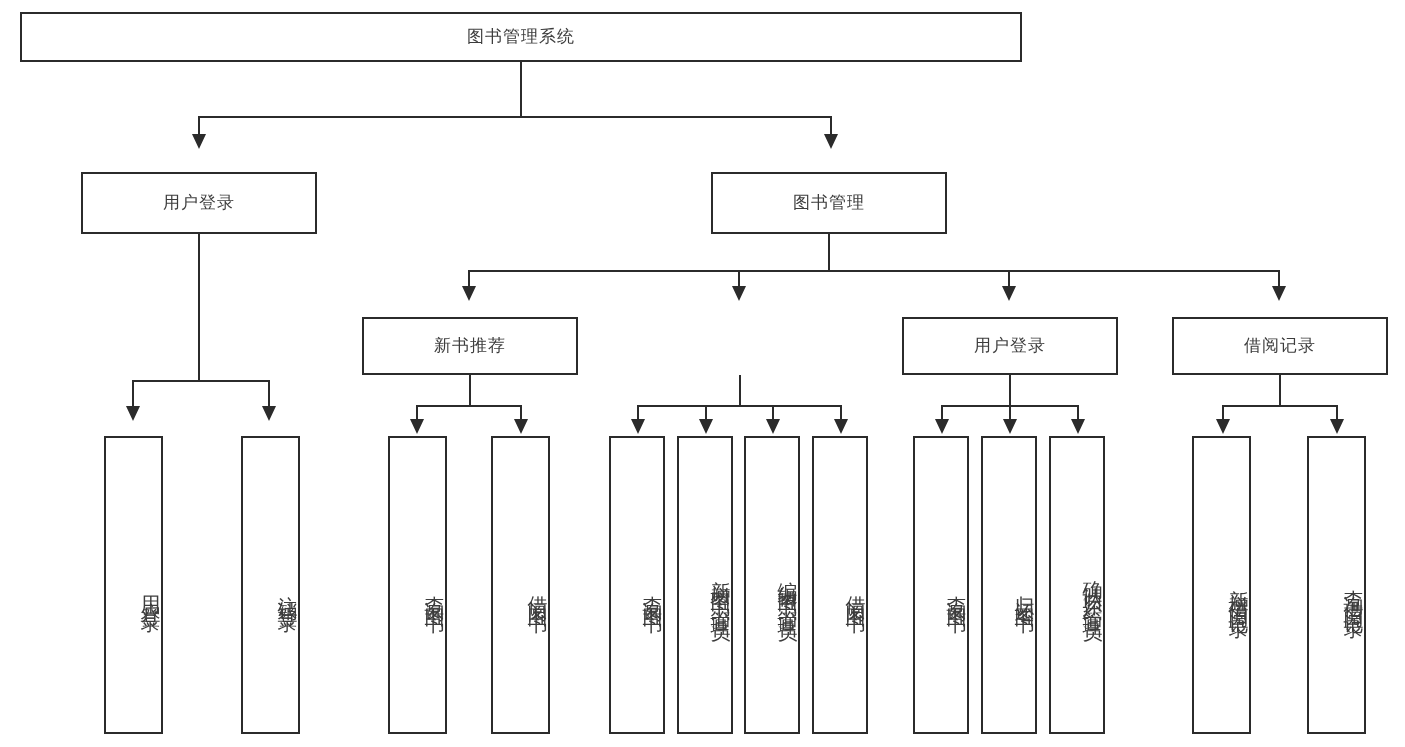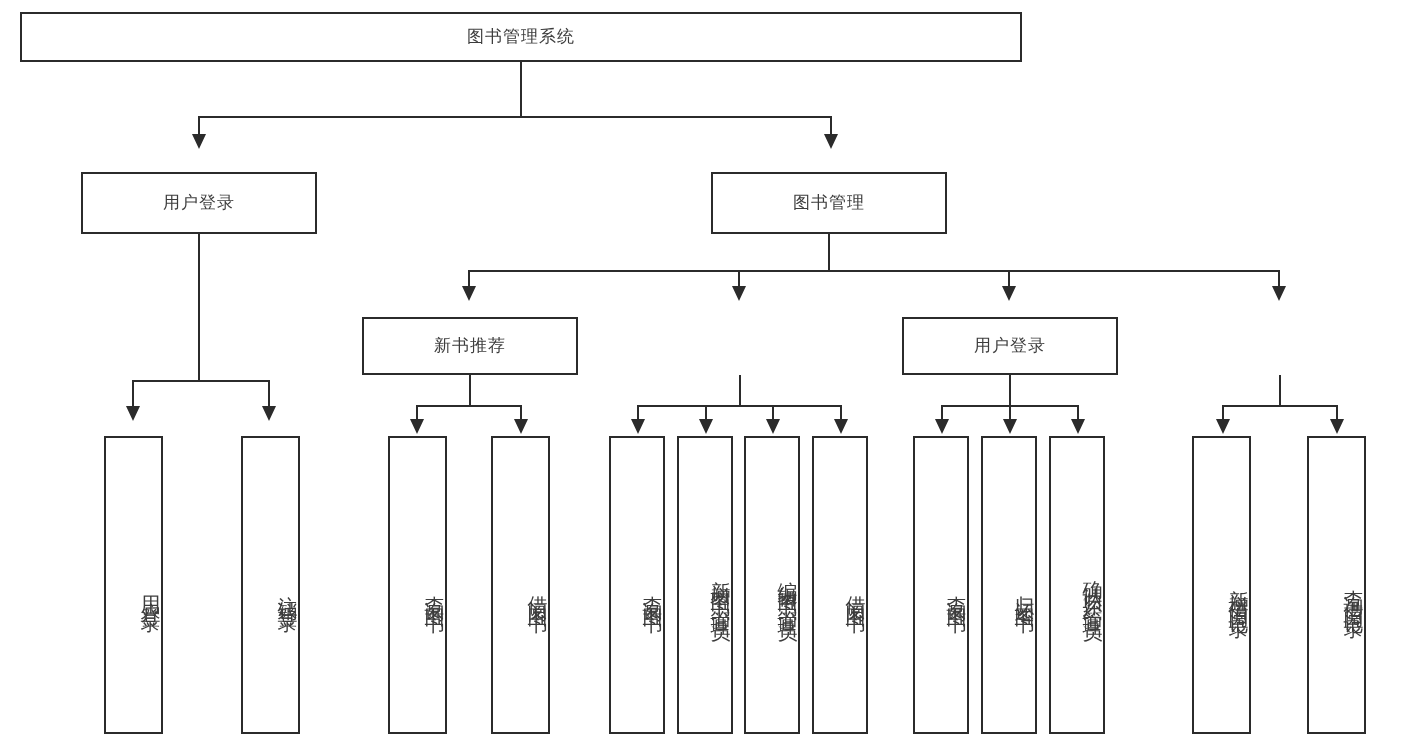--- a/index.html
+++ b/index.html
@@ -110,20 +110,23 @@
   <div class="arrow" style="left:732px;top:286px;"></div>
   <div class="arrow" style="left:1002px;top:286px;"></div>
   <div class="arrow" style="left:1272px;top:286px;"></div>
 
   <div class="node h" style="left:362px;top:317px;width:216px;height:58px;">
     <span>新书推荐</span>
   </div>
   <div class="node h" style="left:902px;top:317px;width:216px;height:58px;">
     <span>用户登录</span>
   </div>
+  <div class="node h" style="left:1172px;top:317px;width:216px;height:58px;">
+    <span>借阅记录</span>
+  </div>
 
   <div class="ln vln" style="left:469px;top:375px;width:2px;height:32px;"></div>
   <div class="ln hln" style="left:416px;top:405px;width:106px;height:2px;"></div>
   <div class="ln vln" style="left:416px;top:405px;width:2px;height:16px;"></div>
   <div class="ln vln" style="left:520px;top:405px;width:2px;height:16px;"></div>
   <div class="arrow" style="left:410px;top:419px;"></div>
   <div class="arrow" style="left:514px;top:419px;"></div>
 
   <div class="ln vln" style="left:739px;top:375px;width:2px;height:32px;"></div>
   <div class="ln hln" style="left:637px;top:405px;width:205px;height:2px;"></div>

